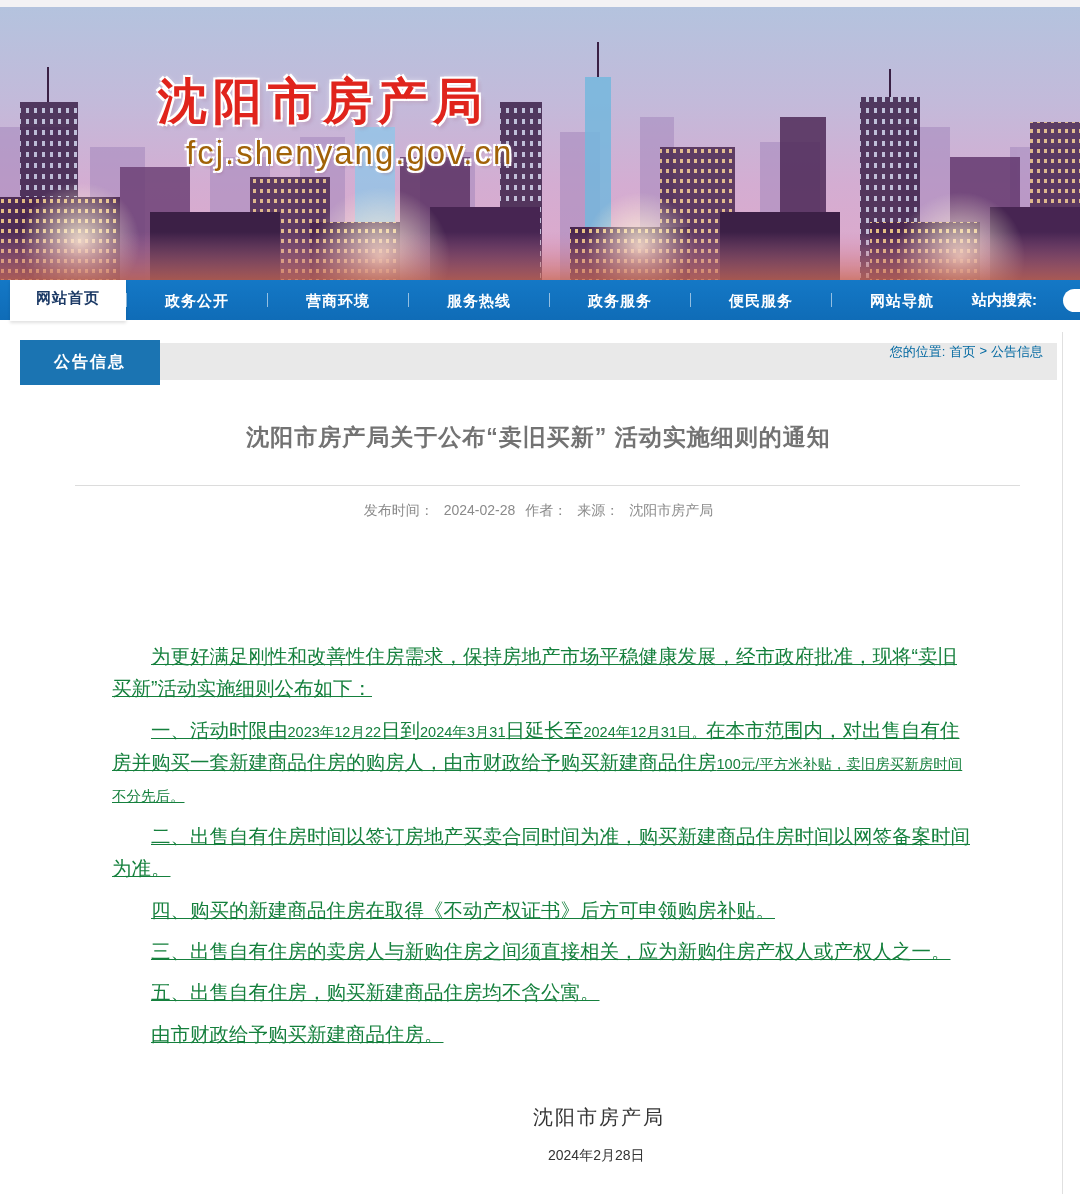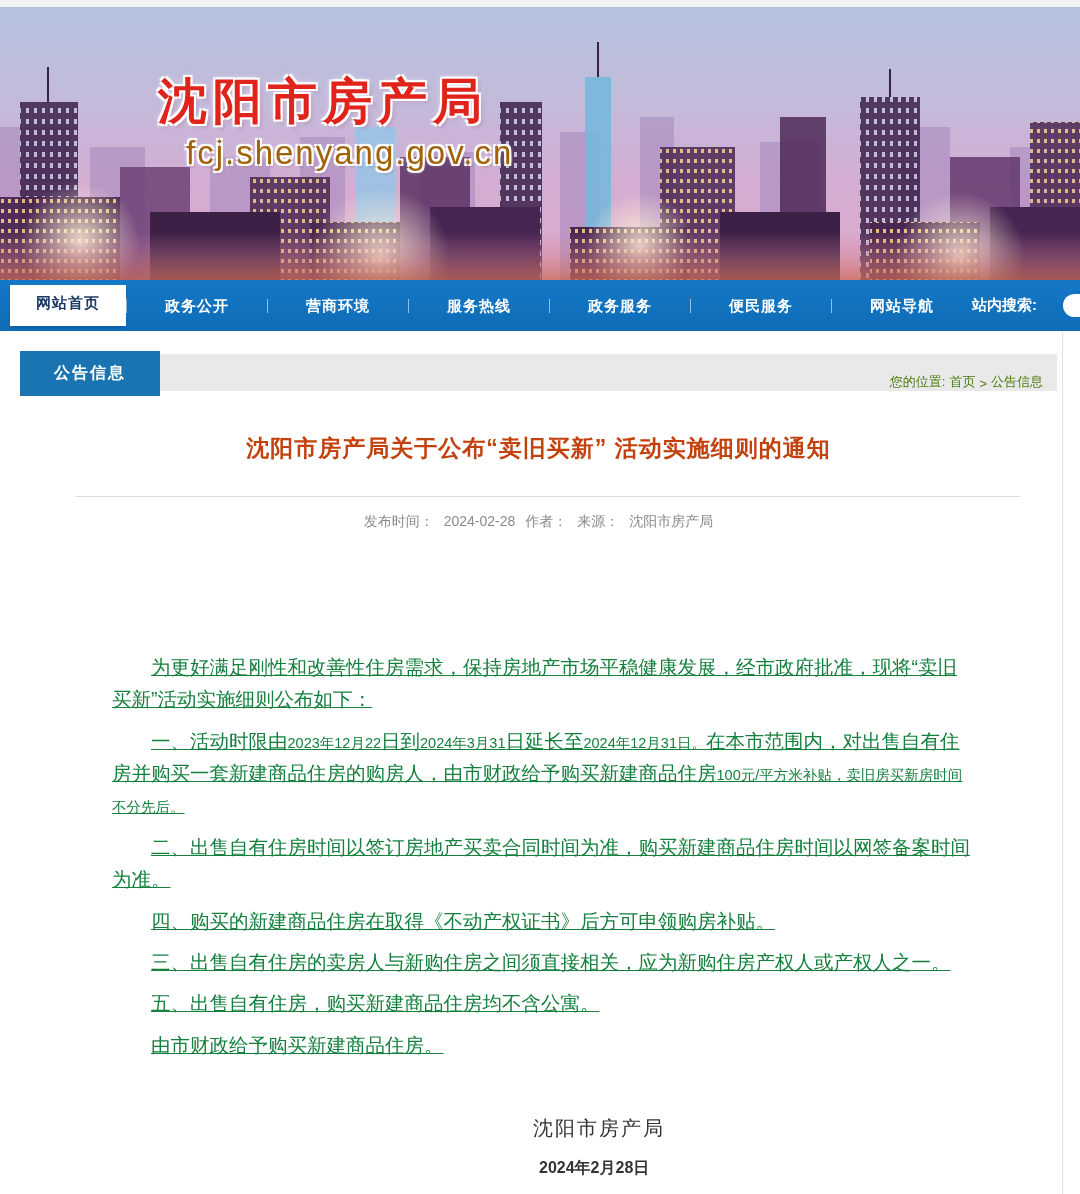--- a/index.html
+++ b/index.html
@@ -14,21 +14,21 @@
   .banner-title { position:absolute; left:158px; top:62px; font-size:49px; font-weight:900;
     color:#e0241c; letter-spacing:6px;
     text-shadow:-2px -2px 0 #fff, 2px -2px 0 #fff, -2px 2px 0 #fff, 2px 2px 0 #fff,
       0 0 6px rgba(255,255,255,.9), 3px 3px 4px rgba(120,40,80,.35); }
   .banner-url { position:absolute; left:186px; top:127px; font-size:33px; font-weight:400;
     color:#a16207; letter-spacing:2px;
     text-shadow:-2px -2px 0 #fff, 2px -2px 0 #fff, -2px 2px 0 #fff, 2px 2px 0 #fff,
       0 0 5px rgba(255,255,255,.9), 2px 3px 3px rgba(120,40,80,.35); }
 
   
-  .navbar { position:relative; width:1080px; height:51px;
+  .navbar { position:relative; width:1080px; height:40px;
     background:linear-gradient(#1478c6,#0f6cb7); display:flex; align-items:center; z-index:5; }
   .nav-tabs { display:flex; align-items:center; height:33px; }
   .nav-item { position:relative; height:33px; line-height:33px; padding:0 38px;
     color:#fff; font-size:15px; font-weight:bold; letter-spacing:1px; cursor:pointer; white-space:nowrap; }
   .nav-item.active { background:#fff; color:#1c3a66; height:41px; line-height:36px;
     margin-left:10px; padding:0 26px; box-shadow:0 2px 3px rgba(0,0,0,.12); }
   .nav-sep { width:1px; height:14px; background:rgba(255,255,255,.55); display:inline-block; }
   .nav-search { margin-left:auto; display:flex; align-items:center; padding-right:2px; }
   .search-label { color:#fff; font-size:15px; font-weight:bold; margin-right:26px; white-space:nowrap; }
   .search-box { display:flex; align-items:center; }
@@ -36,39 +36,39 @@
     background:#fff; outline:none; padding:0 10px; font-size:13px; }
   .search-btn { height:23px; border:none; background:#1e87d6; color:#fff; font-size:13px;
     padding:0 8px; cursor:pointer; border-radius:0 2px 2px 0; }
 
   
   .crumb-wrap { position:relative; margin:20px 23px 0 20px; height:45px; }
   .crumb-bar { position:absolute; left:0; right:0; top:3px; height:37px; background:#e9e9e9; }
   .crumb-tab { position:absolute; left:0; top:0; width:140px; height:45px; background:#1b74b2;
     color:#fff; font-size:16px; font-weight:bold; letter-spacing:2px;
     display:flex; align-items:center; justify-content:center; cursor:pointer; z-index:2; }
-  .crumb-loc { position:absolute; right:14px; top:3px; height:37px; display:flex; align-items:flex-end;
-    font-size:13px; color:#4d7c0f; }
+  .crumb-loc { position:absolute; right:14px; top:3px; height:37px; display:flex; align-items:flex-start;
+    font-size:13px; color:#0369a1; }
   .crumb-loc span { margin-left:4px; }
   .crumb-link { cursor:pointer; }
 
   
   .article { position:relative; margin:0 23px 0 20px; }
   .article-title { margin-top:37px; text-align:center; font-size:23px; font-weight:bold;
-    color:#c2410c; letter-spacing:1px; }
+    color:#737373; letter-spacing:1px; }
   .title-rule { margin:32px auto 0 55px; width:945px; height:1px; background:#dcdcdc; }
   .article-meta { margin-top:16px; text-align:center; font-size:14px; color:#8a8a8a; }
   .article-meta span { margin:4px 5px; }
   .article-body { margin:120px 0 0 92px; width:862px; font-size:19.5px; color:#15803d;
     line-height:1.66;text-decoration:underline; }
   .para { text-indent:2em; margin-bottom:9px; }
   .para .small { font-size:14.5px; }
   .signature { margin:54px 0 0 513px; color:#333; }
   .sig-org { font-size:20px; letter-spacing:2px; }
-  .sig-date { font-size:16px; margin-top:16px; margin-left:6px;font-weight:bold; }
+  .sig-date { font-size:14px; margin-top:16px; margin-left:15px; }
 
   
   .right-border { position:absolute; left:1062px; top:332px; width:1px; height:862px; background:#e0e0e0; }
   .watermark { position:absolute; right:26px; bottom:6px; display:flex; align-items:center;
     color:#fff; font-size:31px; font-weight:bold; letter-spacing:1px;
     text-shadow:0 1px 2px rgba(150,150,150,.45), 0 0 6px rgba(180,180,180,.35); }
   .watermark svg { margin-right:6px; filter:drop-shadow(0 1px 1px rgba(150,150,150,.5)); }
 </style>
 </head>
 <body>

